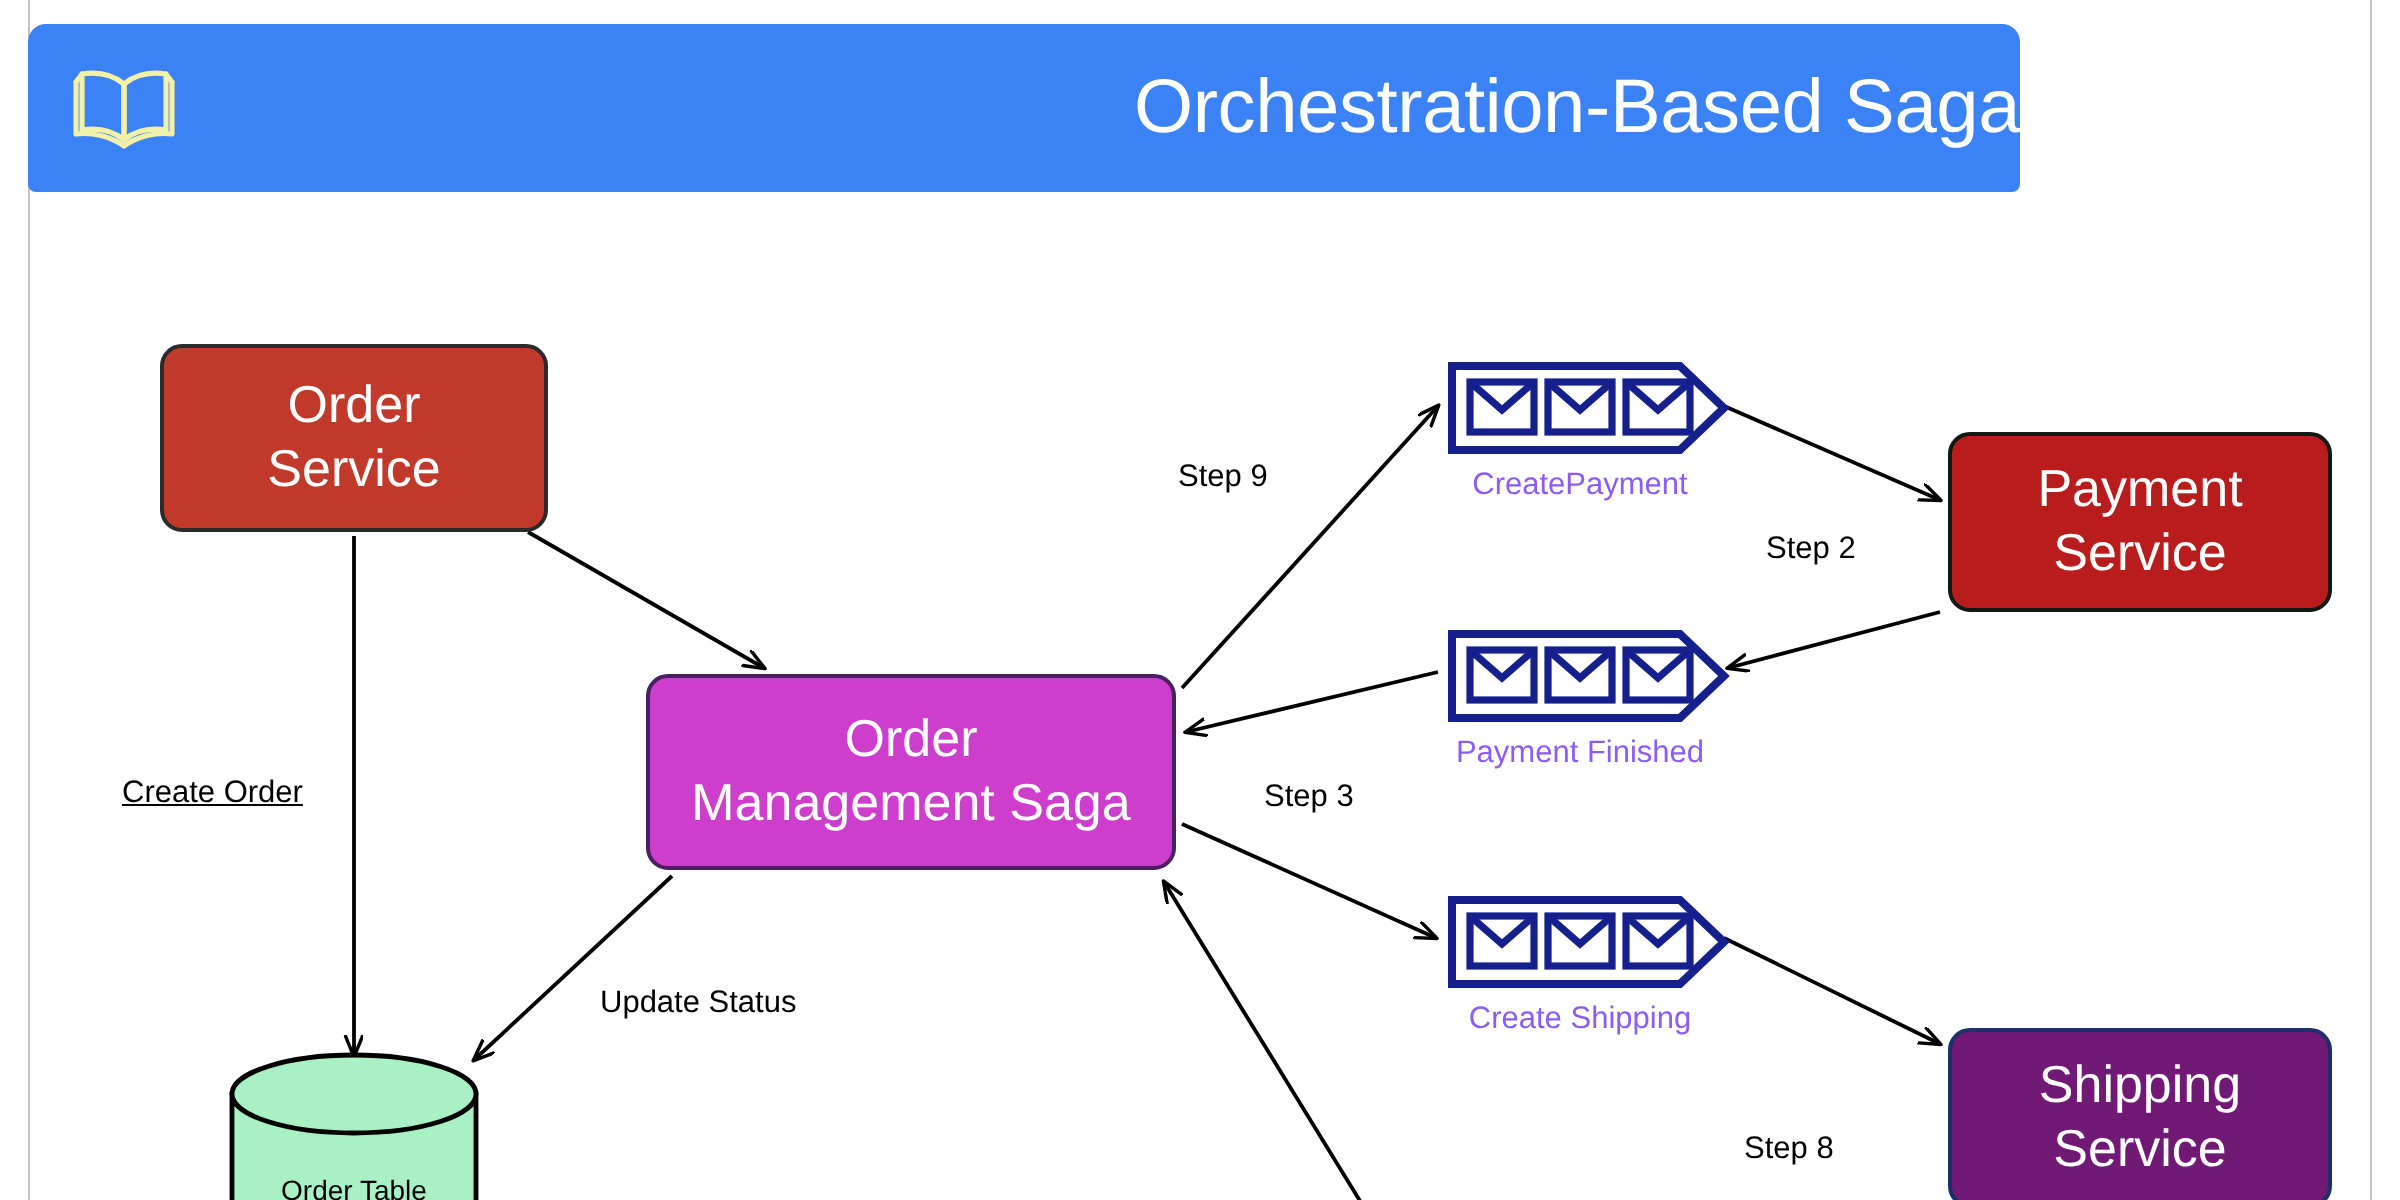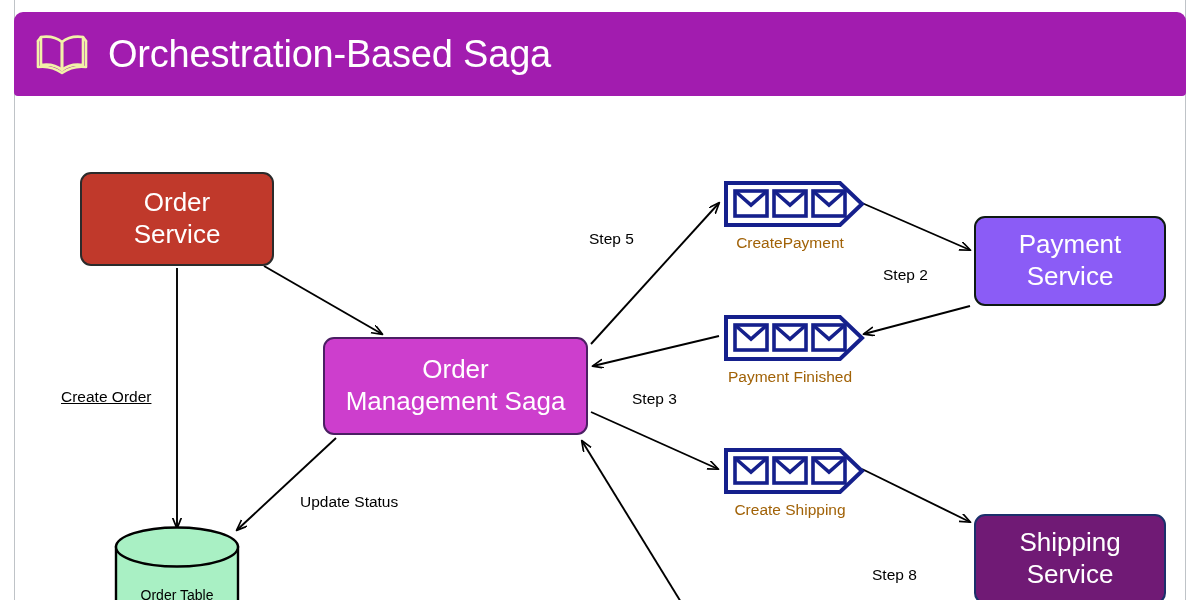--- a/index.html
+++ b/index.html
@@ -22,28 +22,29 @@
     border-left: 1.5px solid #bfc3c7;
     border-right: 1.5px solid #bfc3c7;
     box-sizing: border-box;
     pointer-events: none;
   }
   
   #header-bar {
     position: absolute;
     left: 14px;
     top: 12px;
-    width: 1172px;
+    width: 996px;
     height: 84px;
-    background: #a21caf;
+    background: #3b82f6;
     border-radius: 9px 9px 4px 4px;
     display: flex;
     align-items: center;
     box-sizing: border-box;
     padding-left: 22px;
+    justify-content: space-between;
   }
   #book-icon { width: 52px; height: 44px; flex: 0 0 auto; }
   #header-title {
     color: #ffffff;
     font-size: 38px;
     line-height: 1;
     letter-spacing: -0.2px;
     margin-left: 20px;
     white-space: nowrap;
   }
@@ -81,21 +82,21 @@
     background: #c0392b;
     border: 2.5px solid #2b2b2b;
   }
   #node-saga {
     left: 307px; top: 221px; width: 265px; height: 98px;
     background: #cd3ecd;
     border: 2.5px solid #4b1f63;
   }
   #node-payment-service {
     left: 958px; top: 100px; width: 192px; height: 90px;
-    background: #8b5cf6;
+    background: #b91c1c;
     border: 2.5px solid #0e1a12;
     text-align: right;
   }
   #node-shipping-service {
     left: 958px; top: 398px; width: 192px; height: 90px;
     background: #701a75;
     border: 2.5px solid #1b2f6b;
   }
 
   
@@ -116,21 +117,21 @@
   
   .queue {
     position: absolute;
     width: 140px;
   }
   .queue .q-icon { display: block; }
   .queue .q-label {
     margin-top: 4px;
     text-align: center;
     font-size: 15.5px;
-    color: #a16207;
+    color: #8b5cf6;
     white-space: nowrap;
     width: 140px;
     margin-left: -2px;
   }
   #queue-create-payment { left: 706px; top: 62px; }
   #queue-payment-finished { left: 706px; top: 196px; }
   #queue-create-shipping { left: 706px; top: 329px; }
 
   
   .edge-label {
@@ -269,19 +270,19 @@
             <path d="M52,13 L68,27 L84,13" fill="none"></path>
           <rect x="91" y="13" width="32" height="25"></rect>
             <path d="M91,13 L107,27 L123,13" fill="none"></path>
         </g>
       </svg>
       <div class="q-label">Payment Finished</div>
     </div>
 
     <div class="edge-label" id="label-create-order">Create Order</div>
     <div class="edge-label" id="label-update-status">Update Status</div>
-    <div class="edge-label" id="label-step-1">Step 5</div>
+    <div class="edge-label" id="label-step-1">Step 9</div>
     <div class="edge-label" id="label-step-2">Step 2</div>
     <div class="edge-label" id="label-step-3">Step 3</div>
     <div class="edge-label" id="label-step-4">Step 8</div>
 
   </div>
 </div>
 
 </body></html>

